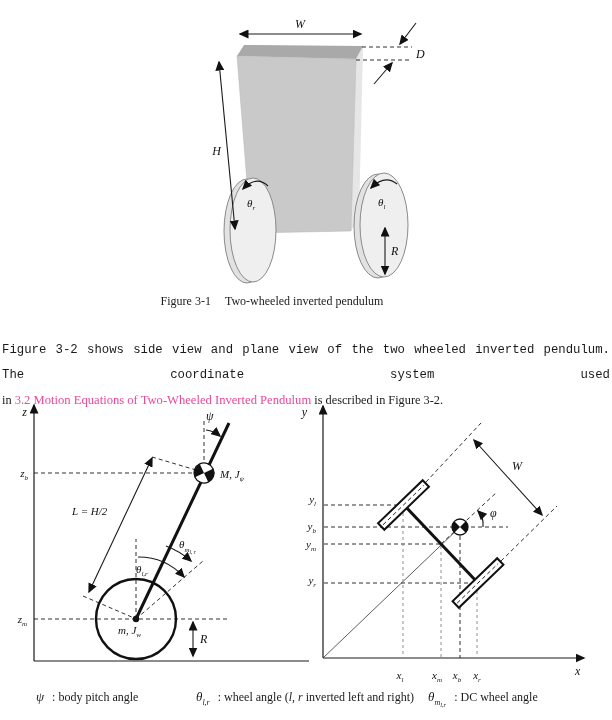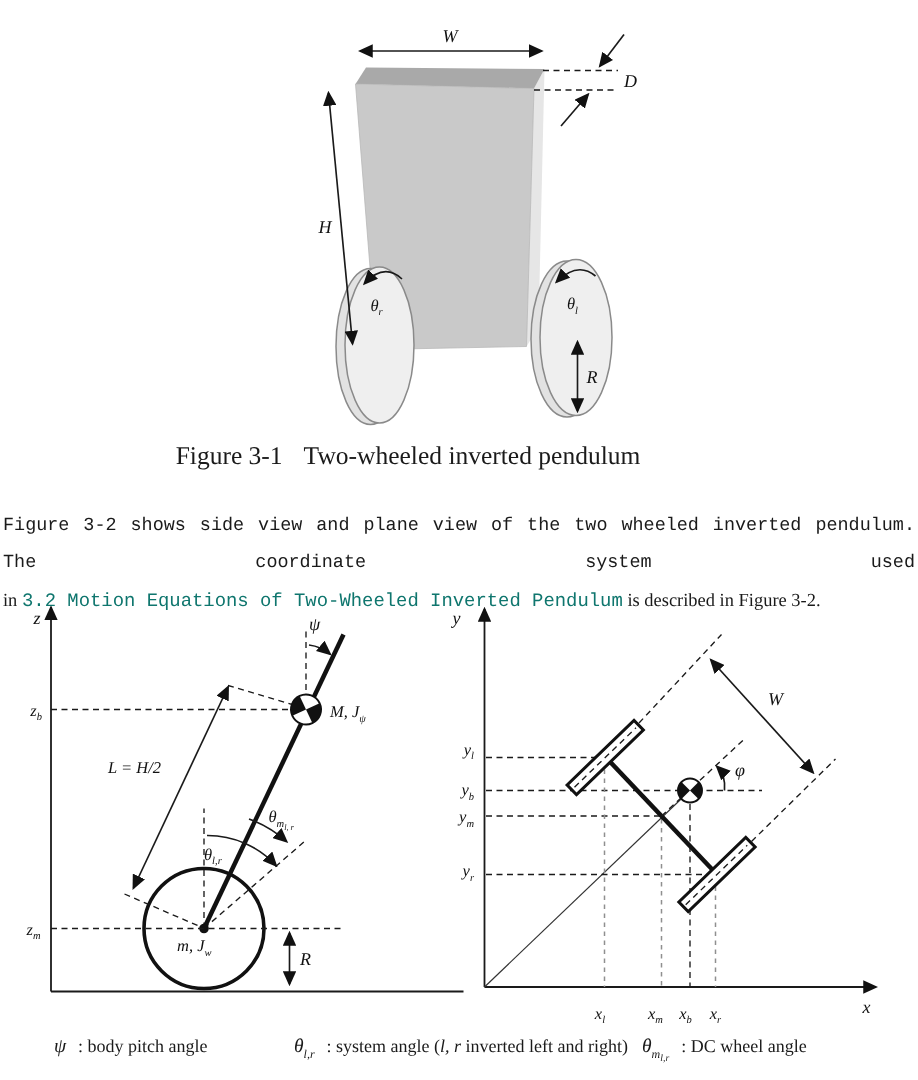--- a/index.html
+++ b/index.html
@@ -15,27 +15,27 @@
   .dash { stroke:#1a1a1a; stroke-width:0.9; fill:none; stroke-dasharray:4 3; }
   .gdash{ stroke:#8f8f8f; stroke-width:1;   fill:none; stroke-dasharray:3 3; }
   .wheel3d { stroke:#8a8a8a; stroke-width:1; }
   .t    { font-family:"Liberation Serif","DejaVu Serif",serif; font-size:11px; font-style:italic; fill:#111; }
   .tb   { font-size:12px; }
   .sub  { font-size:7px; }
   .ssub { font-size:5.5px; }
 
   
   .caption { position:absolute; left:0; top:294px; width:544px; text-align:center;
-             font-size:17px; }
+             font-size:12px; }
   .caption .gap { display:inline-block; width:14px; }
 
   
   .para { position:absolute; left:2px; top:338px; width:608px; font-size:12.3px; line-height:25px; }
   .para .l1 { text-align:justify; text-align-last:justify;font-family:Liberation Mono, monospace; }
-  .para .sans { font-family:Liberation Mono, monospace; font-size:12.6px; color:#0f766e; }
+  .para .sans { font-family:Liberation Serif, serif; font-size:12.6px; color:#ec4899; }
 
   
   .legend { position:absolute; left:0; top:689px; width:612px; height:24px; font-size:12px; }
   .lg { position:absolute; top:0; white-space:nowrap; }
   .sym { font-style:italic; font-size:13px; }
   .lsub  { font-size:8px;  font-style:italic; vertical-align:-4px; }
   .lssub { font-size:6.5px; font-style:italic; vertical-align:-6px; }
   .desc { margin-left:8px; }
   .it { font-style:italic; }
 </style>
@@ -198,20 +198,20 @@
   <div class="para">
     <div class="l1">Figure 3-2 shows side view and plane view of the two wheeled inverted pendulum. The coordinate system used</div>
     <div class="l2"><span>in </span><span class="sans">3.2 Motion Equations of Two-Wheeled Inverted Pendulum</span><span> is described in Figure 3-2.</span></div>
   </div>
 
   <div class="legend">
     <span class="lg" style="left:36px">
       <span class="sym">ψ</span><span class="desc">: body pitch angle</span>
     </span>
     <span class="lg" style="left:196px">
-      <span class="sym">θ</span><span class="lsub">l,r</span><span class="desc"><span>: system angle (</span><span class="it">l, r</span><span>  inverted left and right)</span></span>
+      <span class="sym">θ</span><span class="lsub">l,r</span><span class="desc"><span>: wheel angle (</span><span class="it">l, r</span><span>  inverted left and right)</span></span>
     </span>
     <span class="lg" style="left:428px">
       <span class="sym">θ</span><span class="lsub">m</span><span class="lssub">l,r</span><span class="desc">: DC wheel angle</span>
     </span>
   </div>
 
 </div>
 
 </body></html>

